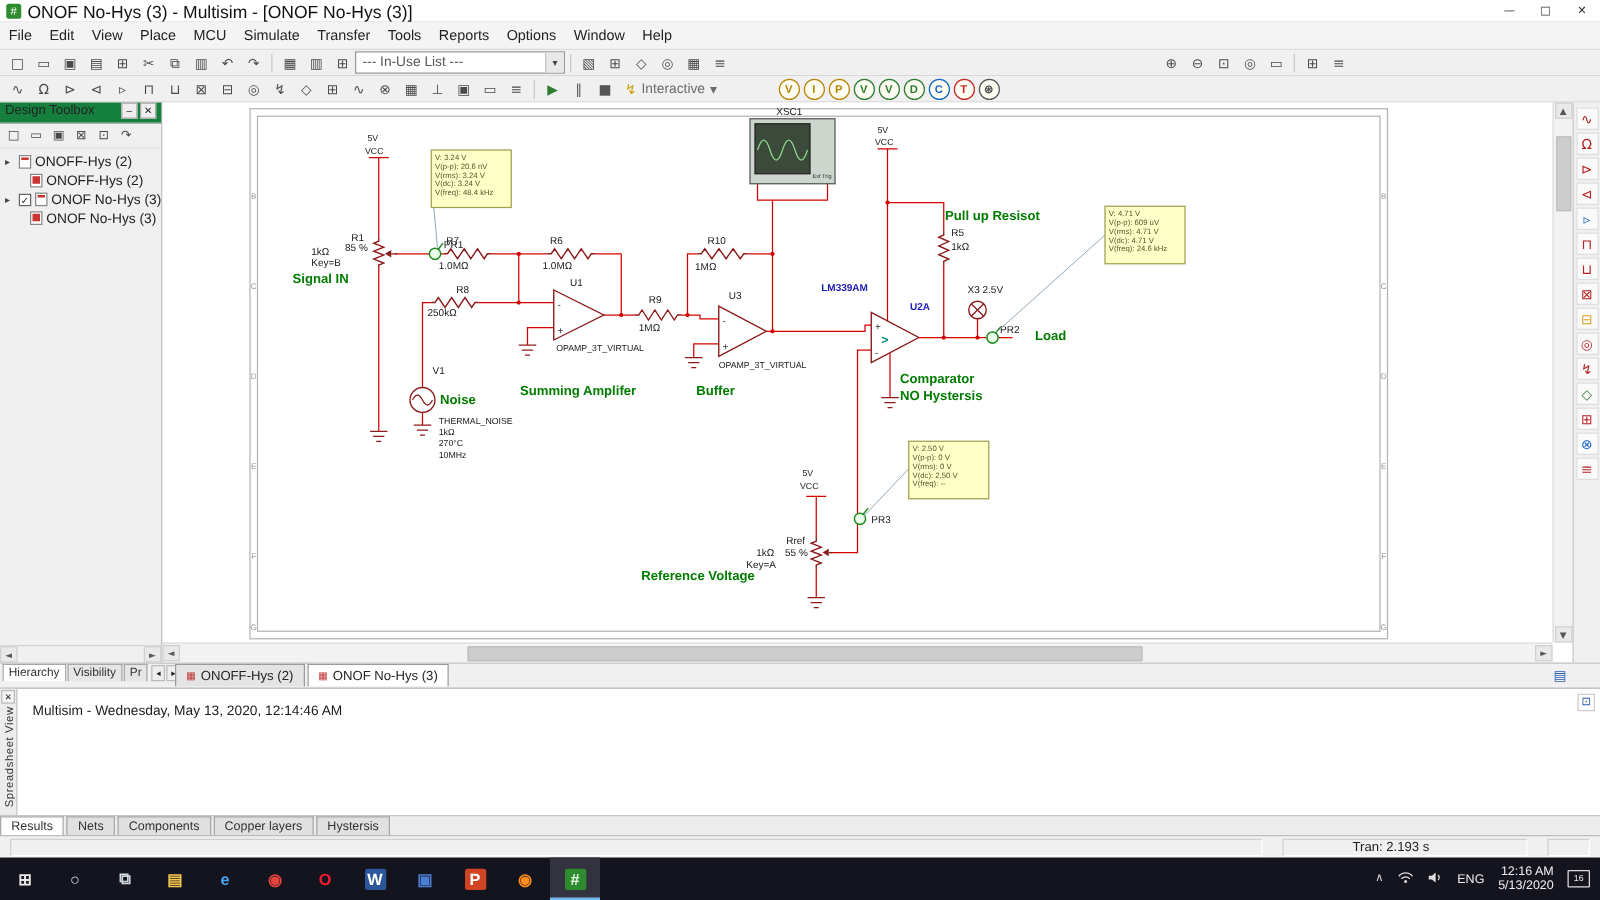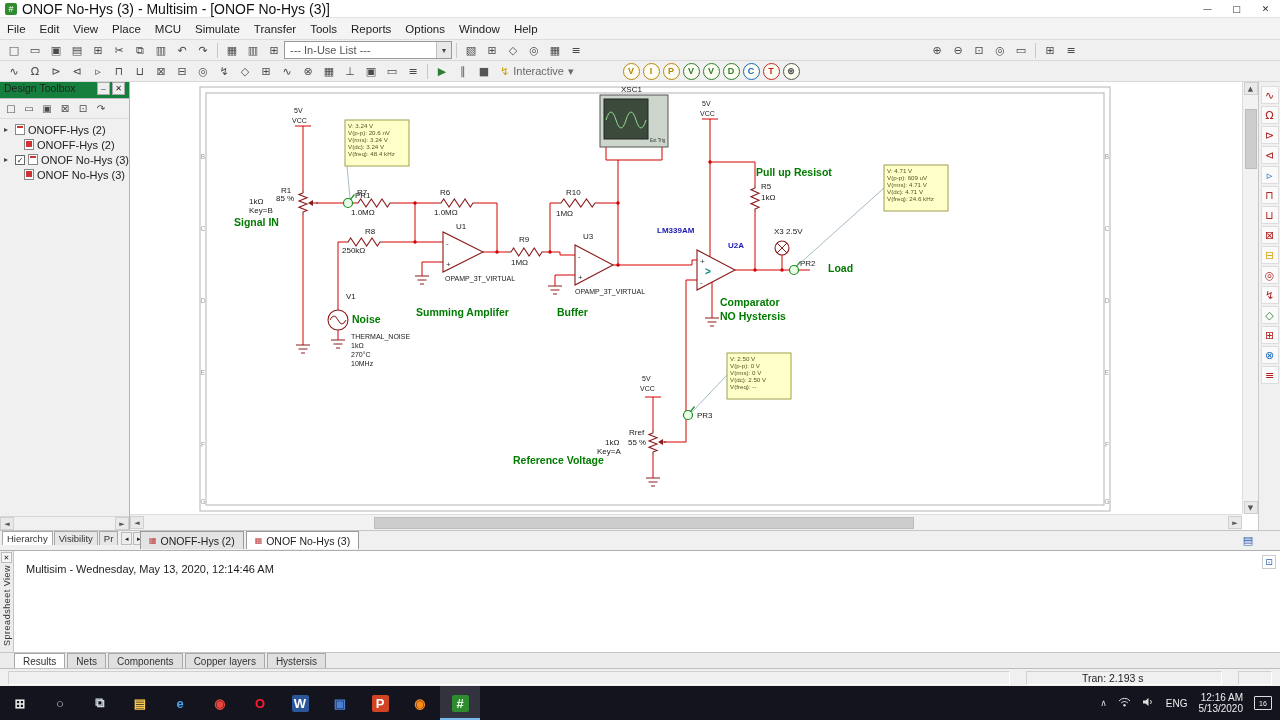--- a/index.html
+++ b/index.html
@@ -88,21 +88,21 @@
 
   
   #spreadsheet{left:0;top:550px;width:1280px;height:102px;background:#fff;border-top:1px solid #b0b0b0}
   #ss-strip{position:absolute;left:0;top:0;width:14px;height:102px;background:#ececec;border-right:1px solid #c6c6c6}
   #ss-strip .rot{position:absolute;left:2px;top:14px;writing-mode:vertical-rl;transform:rotate(180deg);font-size:9px;color:#333;letter-spacing:.5px}
   #ss-close{position:absolute;left:1px;top:1px;width:11px;height:11px;font-size:7px;display:flex;align-items:center;justify-content:center;border:1px solid #bbb;background:#f5f5f5}
   #ss-content{position:absolute;left:14px;top:0;right:20px;bottom:0;padding:10px 12px;font-size:11px;color:#1c1c1c;line-height:16px}
   #ss-export{position:absolute;right:4px;top:4px;width:14px;height:14px;font-size:9px;color:#2a5db0;display:flex;align-items:center;justify-content:center;border:1px solid #ccc;font-family:"DejaVu Sans",sans-serif}
 
   
-  #sstabs{left:0;top:652px;width:1280px;height:16px;background:#ececec;border-top:1px solid #c6c6c6;display:flex;align-items:center;padding-left:14px;gap:2px}
+  #sstabs{left:0;top:652px;width:1280px;height:16px;background:#ececec;border-top:1px solid #c6c6c6;display:flex;align-items:center;gap:2px}
   .ss-tab{font-size:10px;height:15px;padding:0 8px;border:1px solid #a8a8a8;border-bottom:none;background:#e0e0e0;color:#333;display:flex;align-items:center}
   .ss-tab.active{background:#fff}
 
   
   #statusbar{left:0;top:668px;width:1280px;height:18px;background:#f0f0f0;border-top:1px solid #bdbdbd;display:flex;align-items:center}
   .status-pane{height:14px;border:1px solid #d0d0d0;border-right-color:#fff;border-bottom-color:#fff;margin:0 8px}
   #status-main{flex:1}
   #status-tran{width:196px;display:flex;align-items:center;padding-left:55px;font-size:10.5px;color:#222}
   #status-end{width:34px}
 

